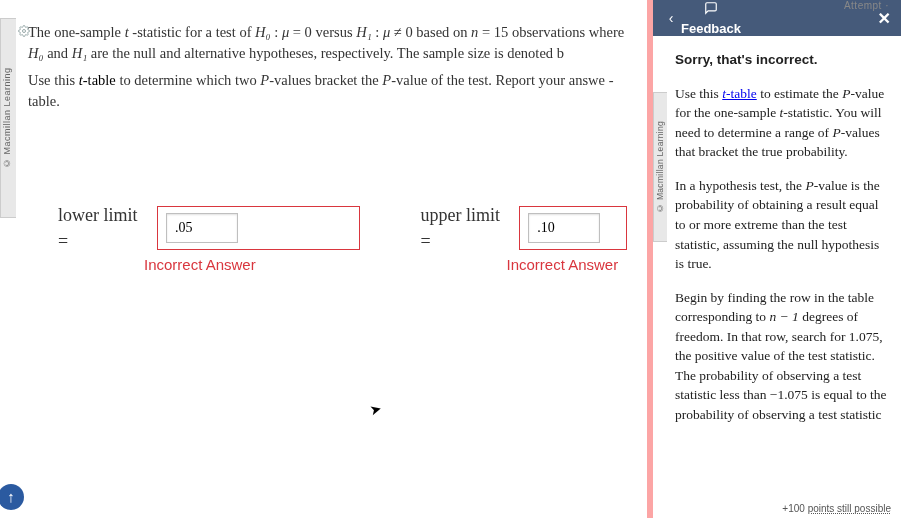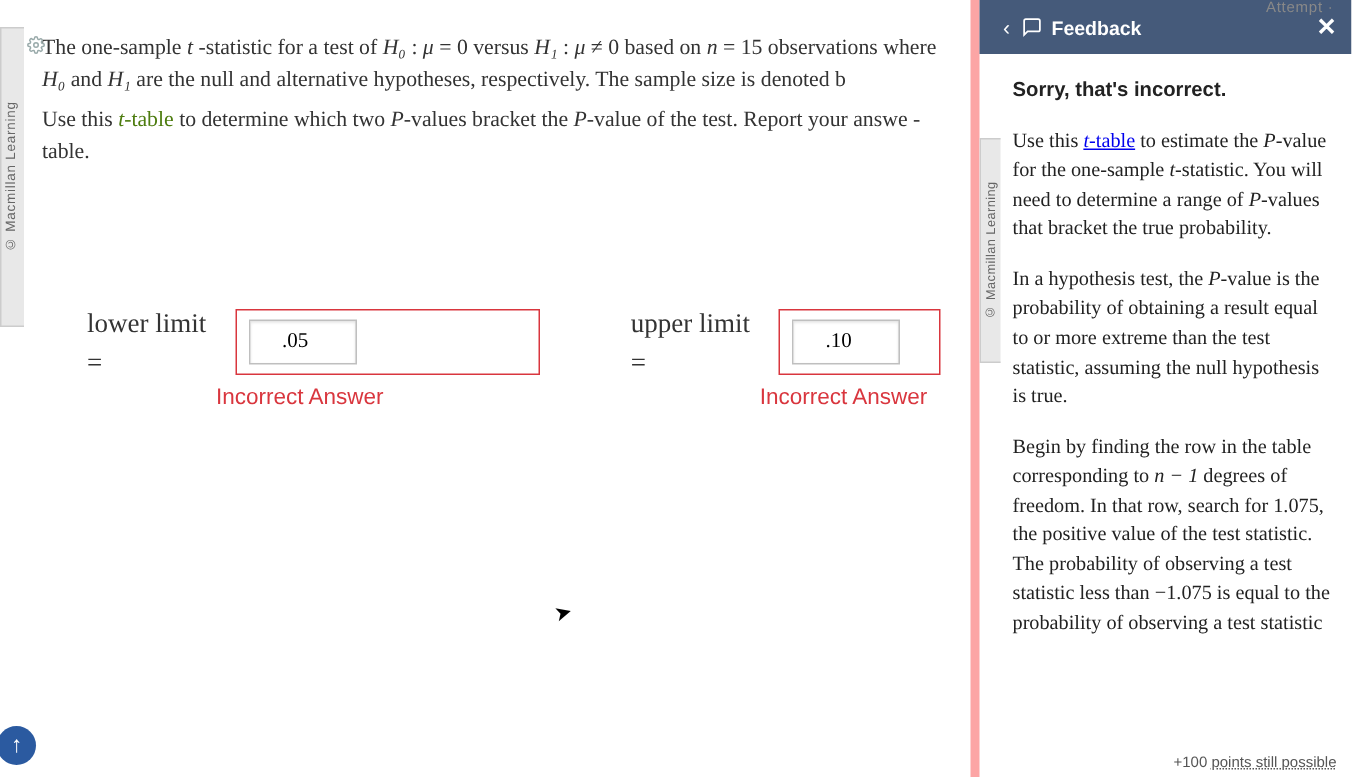--- a/index.html
+++ b/index.html
@@ -1,34 +1,34 @@
 <!DOCTYPE html>
 <html><head>
 <meta charset="utf-8">
 <style>
   * { box-sizing: border-box; margin: 0; padding: 0; }
   html, body { width: 901px; height: 518px; overflow: hidden; font-family: Georgia, 'Times New Roman', serif; background: #fff; color: #222; }
   .root { display: flex; width: 100%; height: 100%; position: relative; }
   .vtab { position: absolute; left: 0; top: 18px; width: 16px; height: 200px; background: #e8e8e8; border: 1px solid #ccc; border-left: none; writing-mode: vertical-rl; transform: rotate(180deg); font-size: 9px; color: #666; text-align: center; padding: 4px 1px; font-family: Arial, sans-serif; letter-spacing: 0.5px; }
   .main { flex: 0 0 647px; padding: 22px 20px 20px 28px; position: relative; font-size: 14.5px; line-height: 1.45; color: #333; }
-  .main a { color: #4d7c0f; text-decoration: none; }
+  .main a { color: #000000; text-decoration: none; }
   .main p { margin-bottom: 6px; }
   .ital { font-style: italic; }
   .inputs-row { margin-top: 90px; display: flex; gap: 60px; align-items: flex-start; padding-left: 30px; }
   .input-group { display: flex; flex-direction: column; }
   .input-line { display: flex; align-items: center; gap: 8px; }
   .input-label { font-size: 18px; color: #333; }
   .answer-wrap { border: 1px solid #d9363e; padding: 6px 8px 6px 8px; width: 210px; background: #fff; }
-  .answer-box { border: 1px solid #bfbfbf; box-shadow: inset 0 1px 2px rgba(0,0,0,0.12); height: 30px; width: 72px; padding: 4px 21px; font-size: 14px; font-family: Georgia, serif; background:#fff; }
+  .answer-box { border: 1px solid #bfbfbf; box-shadow: inset 0 1px 2px rgba(0,0,0,0.12); height: 30px; width: 72px; padding: 4px 8px; font-size: 14px; font-family: Georgia, serif; background:#fff; }
   .incorrect { color: #d9363e; font-size: 15px; margin-top: 0; margin-left: 0; font-family: Liberation Sans, sans-serif; }
   .cursor-arrow { position: absolute; left: 370px; top: 400px; font-size: 14px; color:#000; transform: rotate(-15deg); }
   .sidebar { flex: 0 0 254px; border-left: 6px solid #fca5a5; display: flex; flex-direction: column; height: 100%; position: relative; }
   .fb-header { background: #455a7a; color: #fff; height: 36px; display: flex; align-items: center; padding: 0 10px; font-family: Arial, sans-serif; font-size: 13px; }
   .fb-header .chev { width: 16px; text-align:center; cursor:pointer; font-size:14px; }
-  .fb-header .fb-title { display:flex; align-items:center; gap:6px; font-weight:600; margin-left:2px; }
+  .fb-header .fb-title { display:flex; align-items:center; gap:6px; font-weight:600; margin-left:2px;flex-direction:column; }
   .fb-header .spacer { flex:1; }
   .fb-header .close { font-size: 16px; cursor:pointer; font-weight:bold; }
   .fb-icon { width:14px; height:14px; }
   .fb-body { padding: 14px 12px 8px 14px; font-size: 13.5px; line-height:1.45; color:#222; overflow:hidden; position:relative; flex:1; }
   .fb-sorry { font-weight: 700; margin-bottom: 14px; font-family: Arial, sans-serif; font-size:13.5px; }
   .fb-body p { margin-bottom: 14px; }
   .fb-vtab { position:absolute; left:0; top: 56px; width:14px; height:150px; background:#e8e8e8; border:1px solid #ccc; border-left:none; writing-mode: vertical-rl; transform: rotate(180deg); font-size:8.5px; color:#666; padding:3px 0; font-family: Arial, sans-serif; letter-spacing: 0.3px; text-align: center; }
   .fb-text { padding-left: 8px; }
   .points { position:absolute; bottom:2px; right:10px; font-size:10px; color:#555; font-family: Arial, sans-serif; }
   .points u { text-decoration: underline dotted; }

